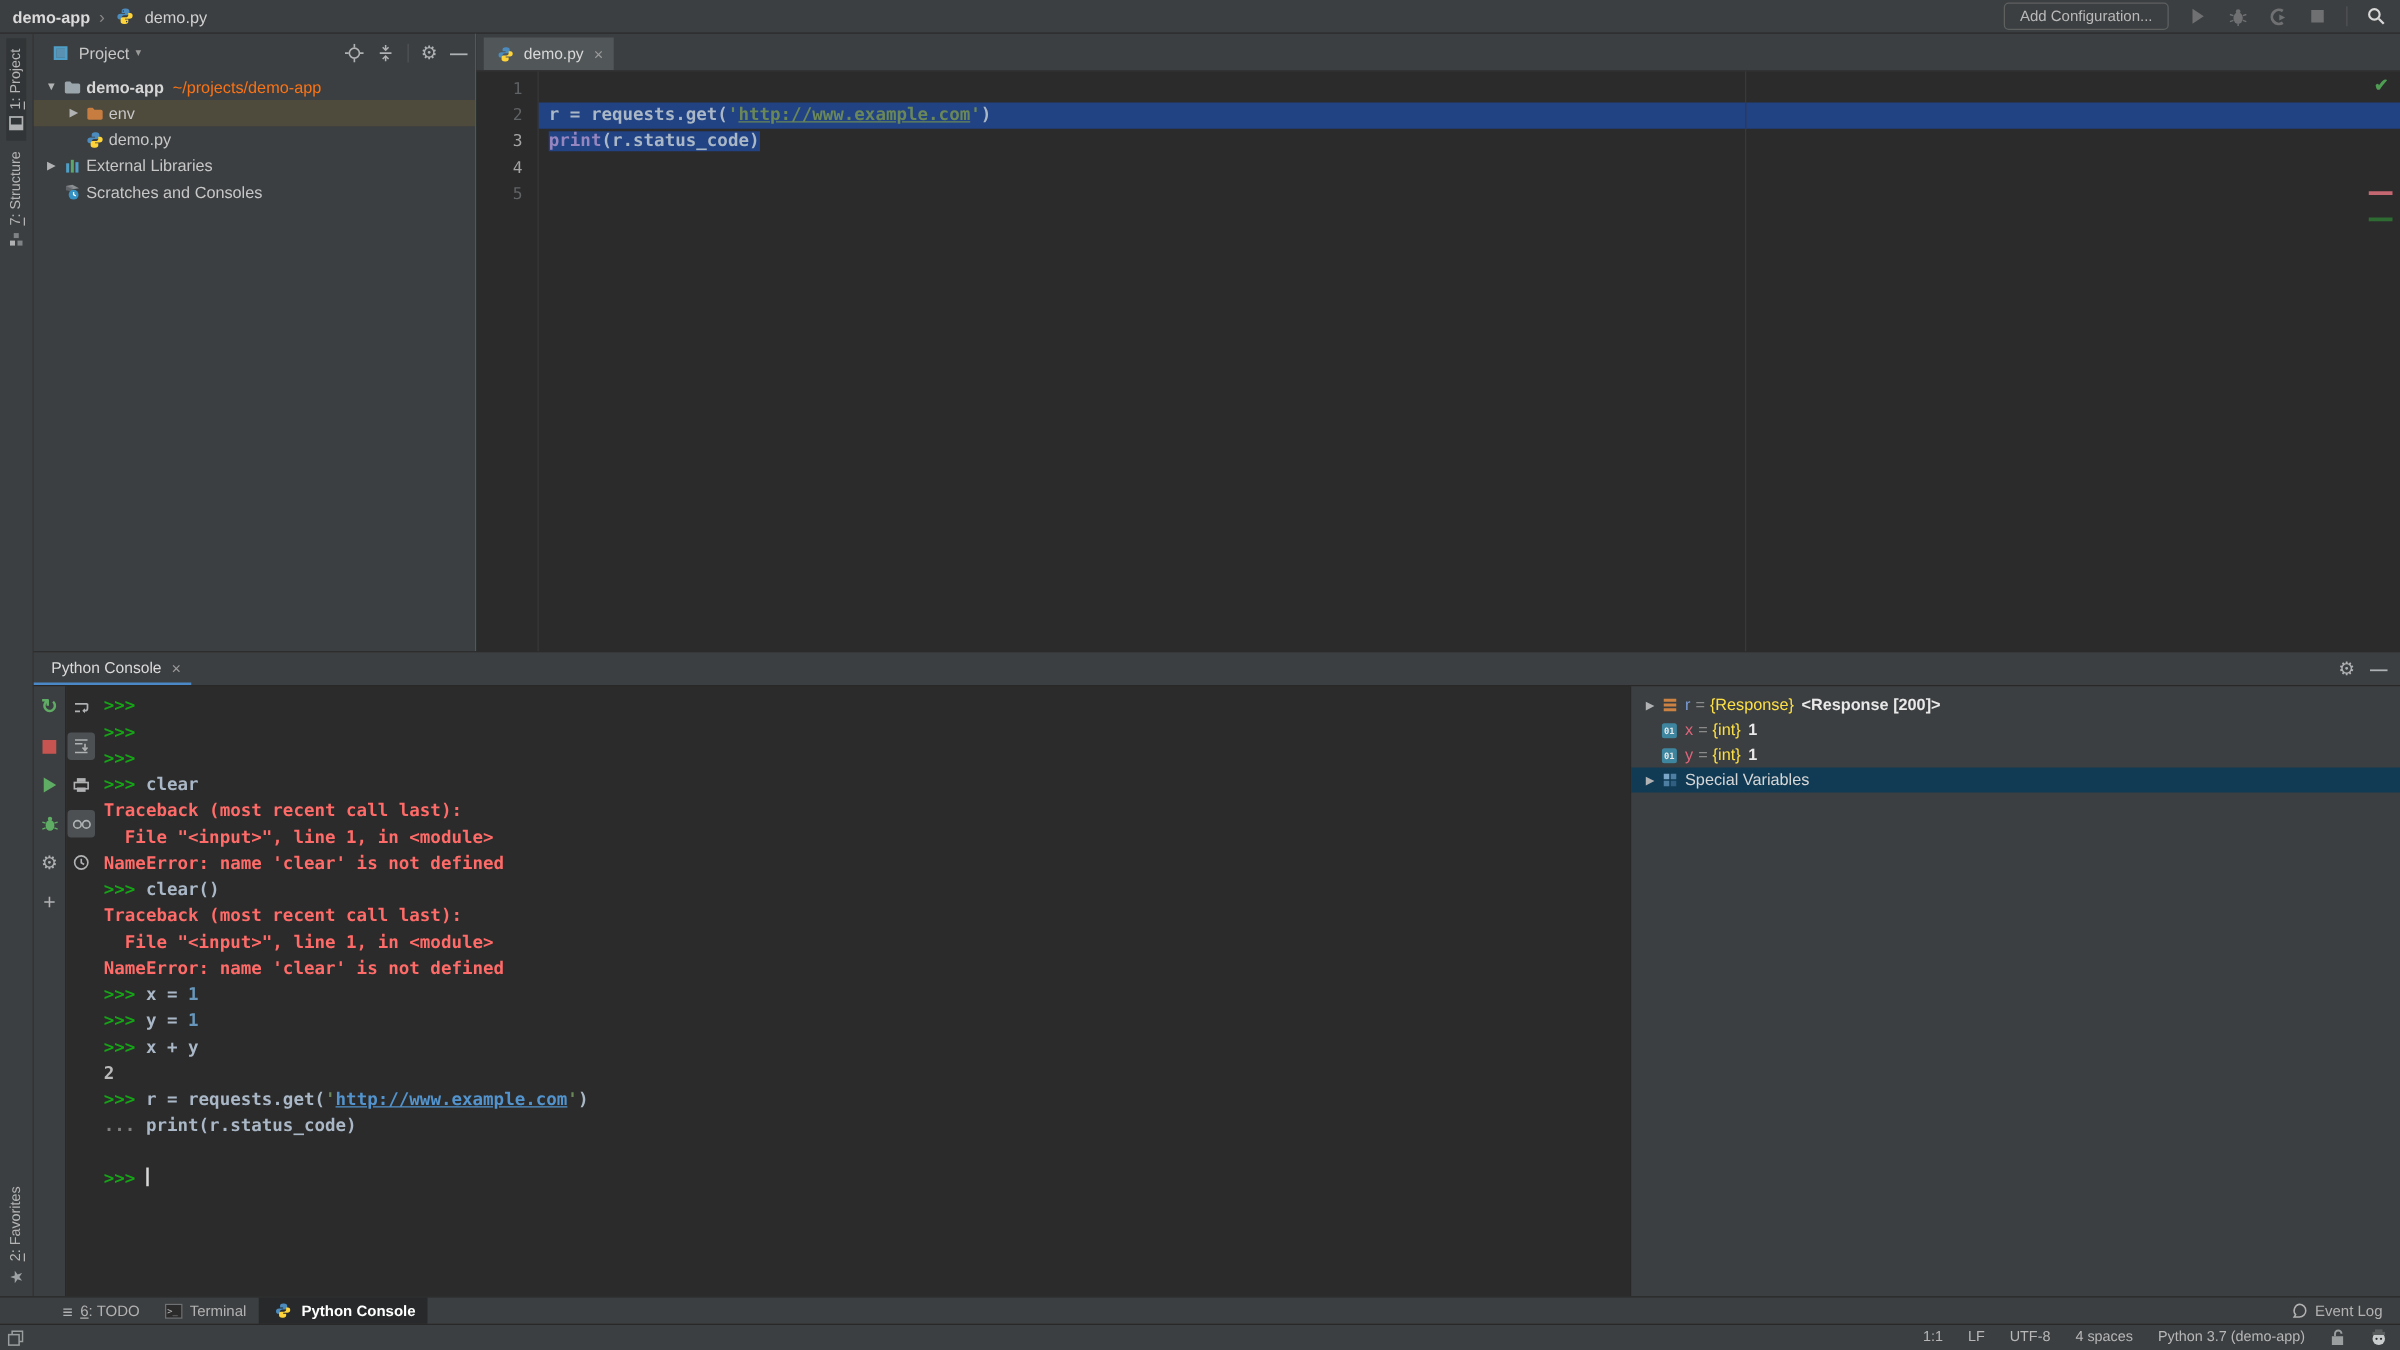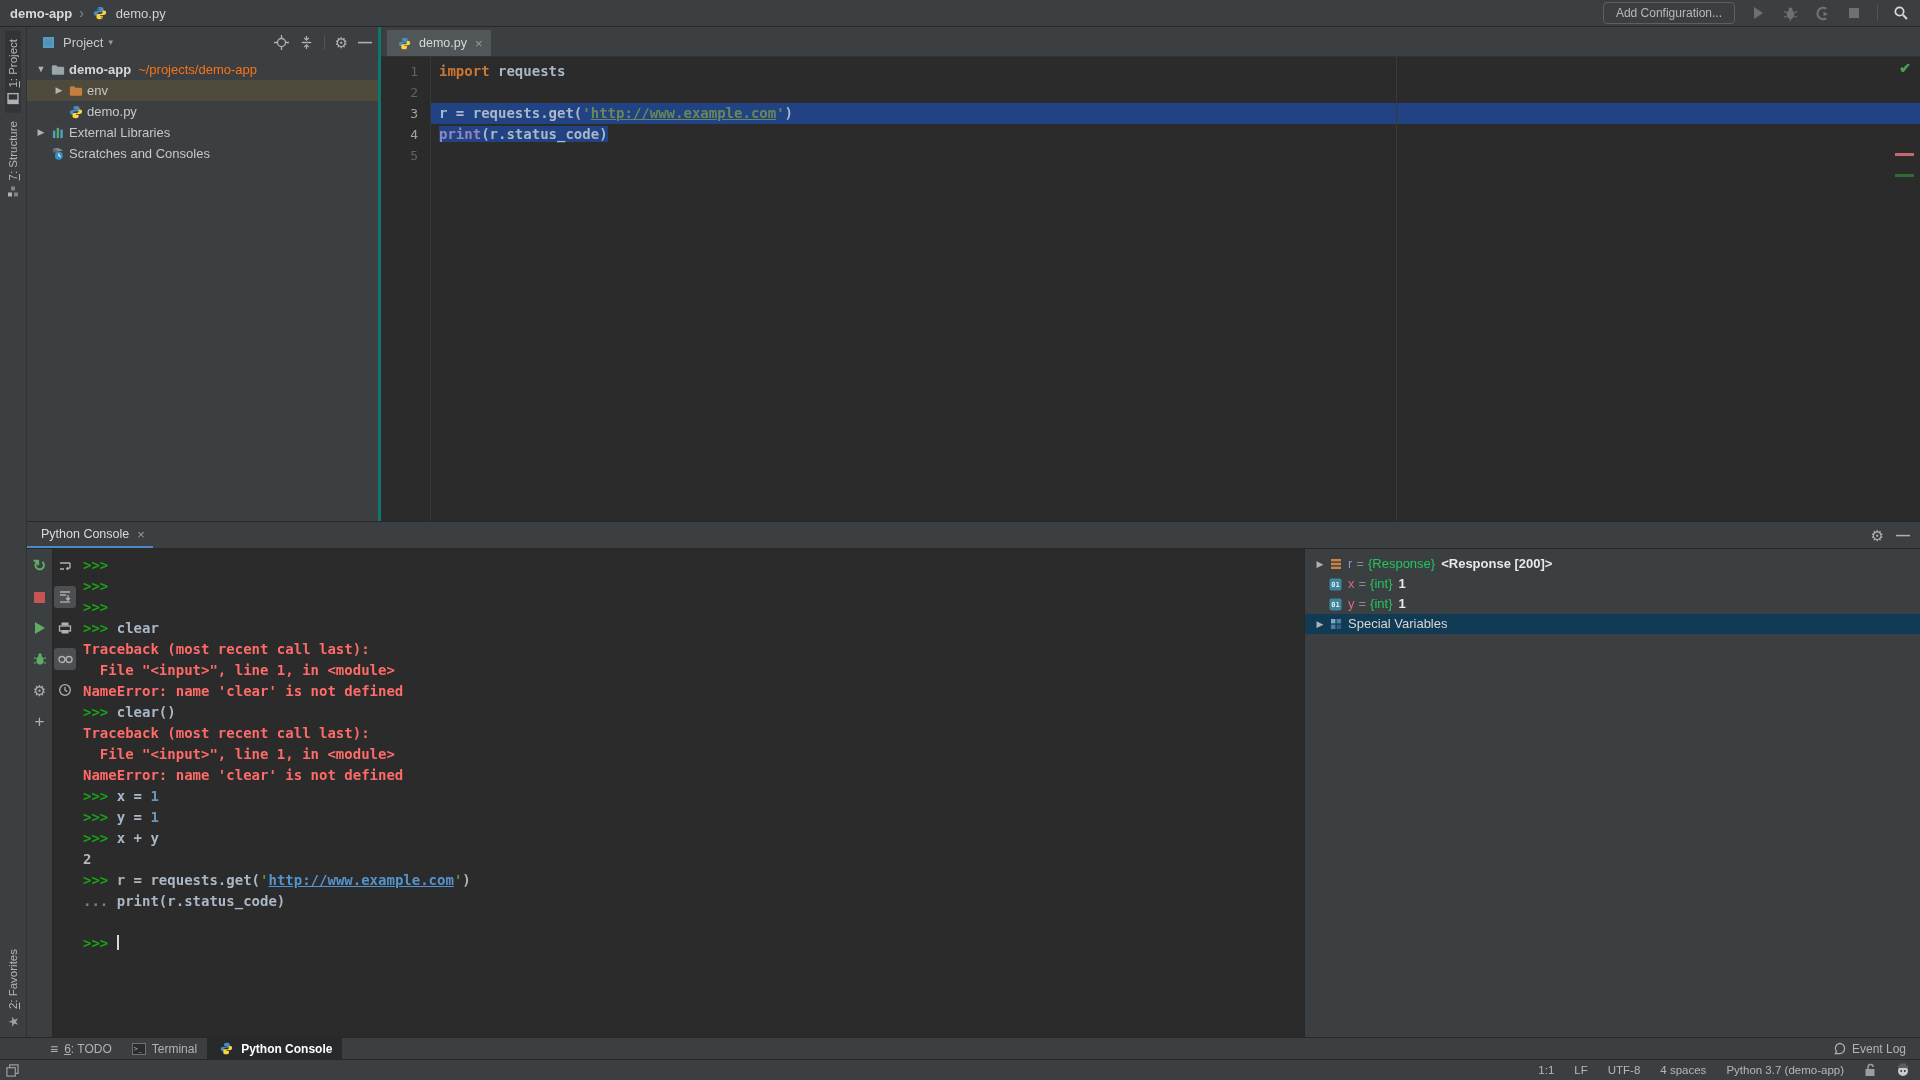--- a/index.html
+++ b/index.html
@@ -27,21 +27,21 @@
   .stripe-item.active { background:#323537; }
   .stripe-item u { text-decoration:underline; }
   .stripe-spacer { flex:1; }
   .stripe-icon { writing-mode:horizontal-tb; transform:rotate(90deg); display:inline-flex; }
   .star { color:#9fa2a4; font-size:13px; }
 
   .main { flex:1; display:flex; flex-direction:column; min-width:0; }
   .upper { height:494px; display:flex; flex:none; }
 
   
-  .project-panel { width:354px; flex:none; background:#3c3f41; border-right:3px solid #0f766e; display:flex; flex-direction:column; }
+  .project-panel { width:354px; flex:none; background:#3c3f41; border-right:1px solid #0f766e; display:flex; flex-direction:column; }
   .panel-header { height:30px; display:flex; align-items:center; padding:0 6px 0 12px; gap:6px; }
   .panel-title { color:#c7c7c7; display:flex; align-items:center; gap:5px; }
   .ph-caret { font-size:9px; color:#9b9b9b; }
   .ph-icons { margin-left:auto; display:flex; align-items:center; gap:10px; }
   .ph-sep { width:1px; height:15px; background:#515355; }
   .gear-glyph { color:#afb1b3; font-size:15px; line-height:1; }
   .minim { color:#afb1b3; font-size:14px; font-weight:bold; }
   .tree { padding-top:2px; }
   .tree-row { height:21px; line-height:21px; display:flex; align-items:center; white-space:nowrap; cursor:pointer; }
   .tree-row.selected { background:#4e4a3c; }
@@ -102,21 +102,21 @@
 
   
   .vars-panel { width:616px; flex:none; background:#3c3f41; border-left:1px solid #282828; padding-top:5px; font-size:13px; }
   .var-row { height:20px; line-height:20px; display:flex; align-items:center; white-space:nowrap; cursor:pointer; }
   .var-row.selected { background:#113b55; }
   .var-arrow { width:14px; margin-left:8px; font-size:9px; color:#b0b2b4; text-align:center; flex:none; }
   .var-icon { width:17px; display:inline-flex; justify-content:center; flex:none; margin-right:4px; }
   .vname-obj { color:#7c9cd6; }
   .vname-prim { color:#e0657c; }
   .var-eq { color:#8a8a8a; margin:0 4px; }
-  .var-type { color:#22c55e; margin-right:6px; }
+  .var-type { color:#fde047; margin-right:6px; }
   .var-val { color:#e8e8e8; font-weight:bold; }
   .var-group { color:#d6d6d6; }
 
   
   .tooltabs { height:22px; background:#3c3f41; border-top:1px solid #282828; display:flex; align-items:center; padding-left:40px; flex:none; font-size:12px; }
   .ttab { display:flex; align-items:center; gap:6px; padding:2px 10px; color:#b2b2b2; height:22px; cursor:pointer; }
   .ttab u { text-decoration:underline; }
   .ttab.active { background:#27292a; color:#ffffff; font-weight:bold; }
   .ttab-list-ic { color:#afb1b3; font-size:14px; }
   .term-ic { width:14px; height:12px; background:#2b2b2b; border:1px solid #6f7274; color:#b7babc; font-size:7px; line-height:10px; padding-left:1px; font-family:"DejaVu Sans Mono",monospace; }
@@ -309,21 +309,20 @@
           </div>
           <div class="editor-body">
             <div class="gutter">
                 <div class="gut-num">1</div>
                 <div class="gut-num">2</div>
                 <div class="gut-num active">3</div>
                 <div class="gut-num active">4</div>
                 <div class="gut-num">5</div>
               </div>
             <div class="code">
-                <div class="code-line"><span class="tok-kw">import</span><span class="tok-plain"> requests</span></div>
                 <div class="code-line"></div>
                 <div class="code-line sel-full"><span class="tok-plain">r = requests.get(</span><span class="tok-str">'</span><span class="tok-urlstr">http://www.example.com</span><span class="tok-str">'</span><span class="tok-plain">)</span></div>
                 <div class="code-line"><span class="sel-text"><span class="tok-builtin">print</span><span class="tok-plain">(r.status_code)</span></span></div>
                 <div class="code-line"></div>
               </div>
           </div>
           <div class="margin-guide"></div>
           <div class="ed-check">✔</div>
           <div class="stripe-mark pink"></div>
           <div class="stripe-mark green"></div>

